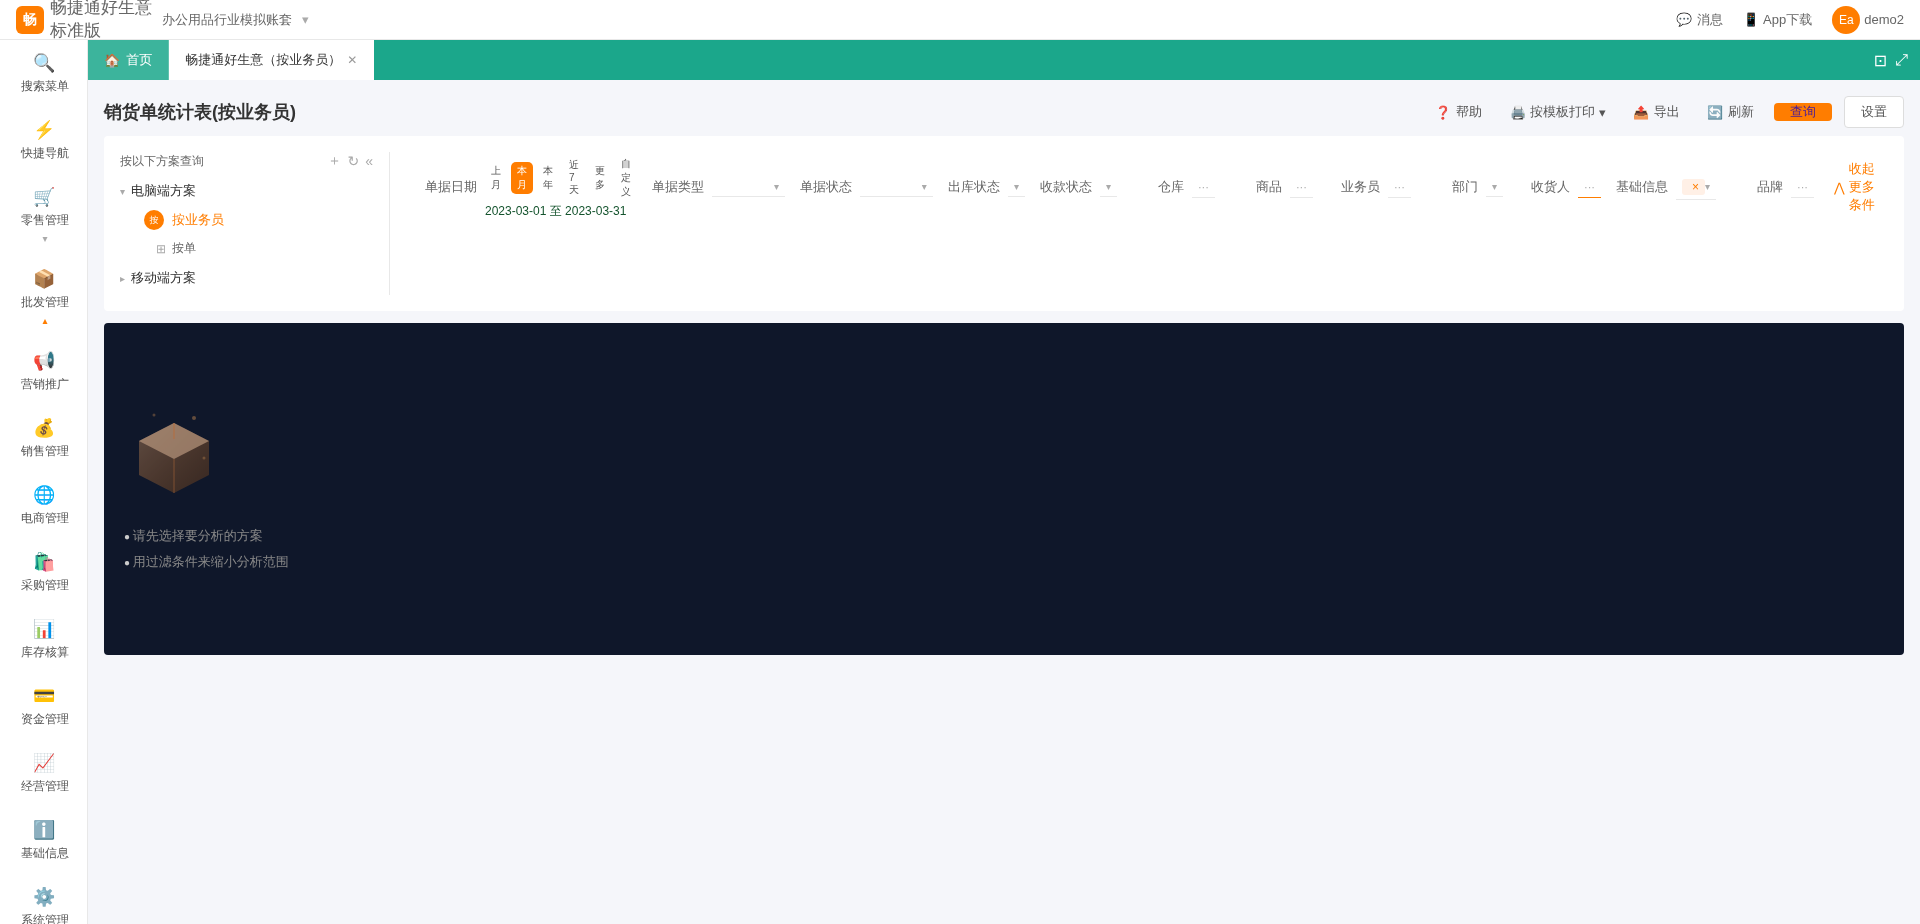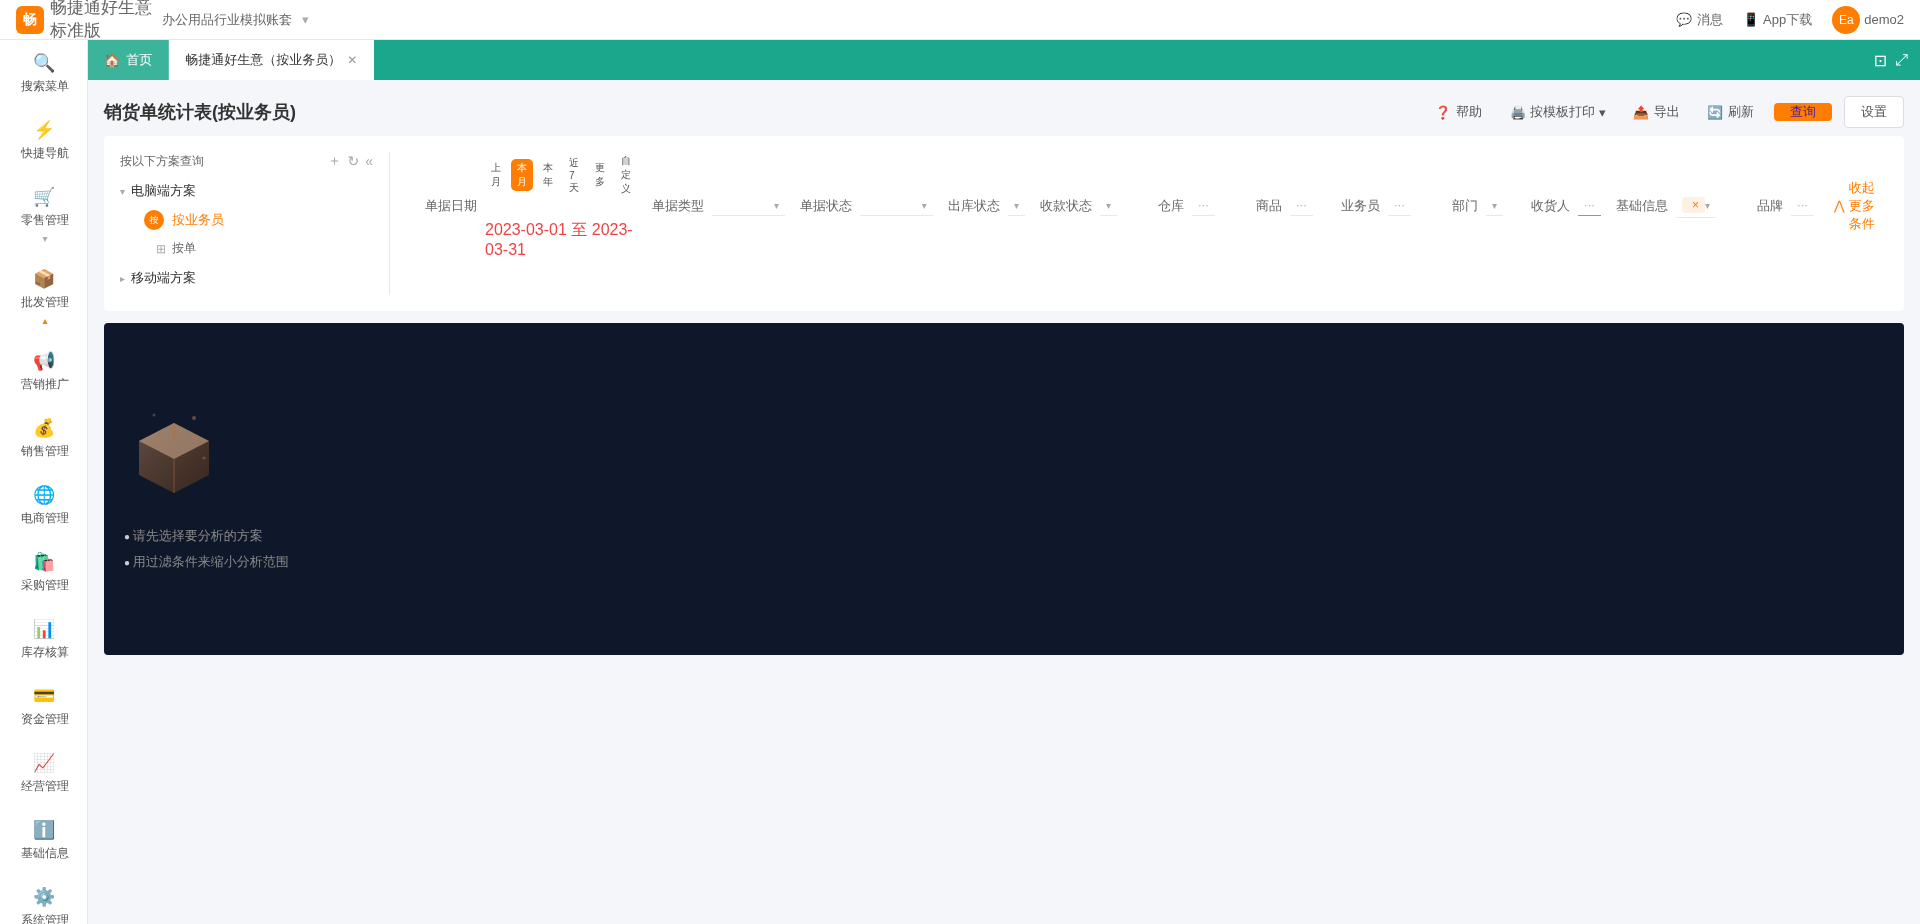--- a/index.html
+++ b/index.html
@@ -63,21 +63,21 @@
     .filter-row { display: grid; grid-template-columns: repeat(3, 1fr); gap: 12px; }
     .filter-field { display: flex; align-items: center; gap: 8px; }
     .filter-label { flex-shrink: 0; color: #666; font-size: 13px; min-width: 55px; text-align: right; }
     .filter-control { flex: 1; border-bottom: 1px solid #e8e8e8; padding: 4px 6px; display: flex; align-items: center; justify-content: space-between; cursor: pointer; font-size: 13px; color: #333; position: relative; }
     .filter-control.active-input { border-bottom-color: #ff7d00; }
     .filter-control .more { color: #aaa; font-size: 11px; }
     .filter-control .arrow { color: #aaa; font-size: 10px; }
     .date-tabs { display: flex; gap: 4px; align-items: center; }
     .date-tab { padding: 2px 6px; font-size: 10px; color: #555; cursor: pointer; border-radius: 3px; }
     .date-tab.active { background: #ff7d00; color: #fff; border-radius: 5px; }
-    .date-range { font-size: 16px; color: #ef4444; margin-top: 20px; }
+    .date-range { font-size: 12px; color: #14532d; }
 
     .collapse-btn { display: flex; align-items: center; justify-content: center; gap: 4px; color: #ff7d00; cursor: pointer; font-size: 13px; padding: 8px; }
 
     
     .tag-badge { display: inline-flex; align-items: center; background: #fff0e6; color: #ff7d00; border-radius: 3px; padding: 1px 6px; font-size: 12px; gap: 4px; }
     .tag-close { cursor: pointer; color: #ff7d00; }
 
     
     .empty-state { display: flex; flex-direction: column; align-items: flex-start; justify-content: center; padding: 80px 20px; background: #0f172a; border-radius: 4px; }
     .empty-icon { width: 100px; height: 100px; margin-bottom: 20px; opacity: 0.7; }

